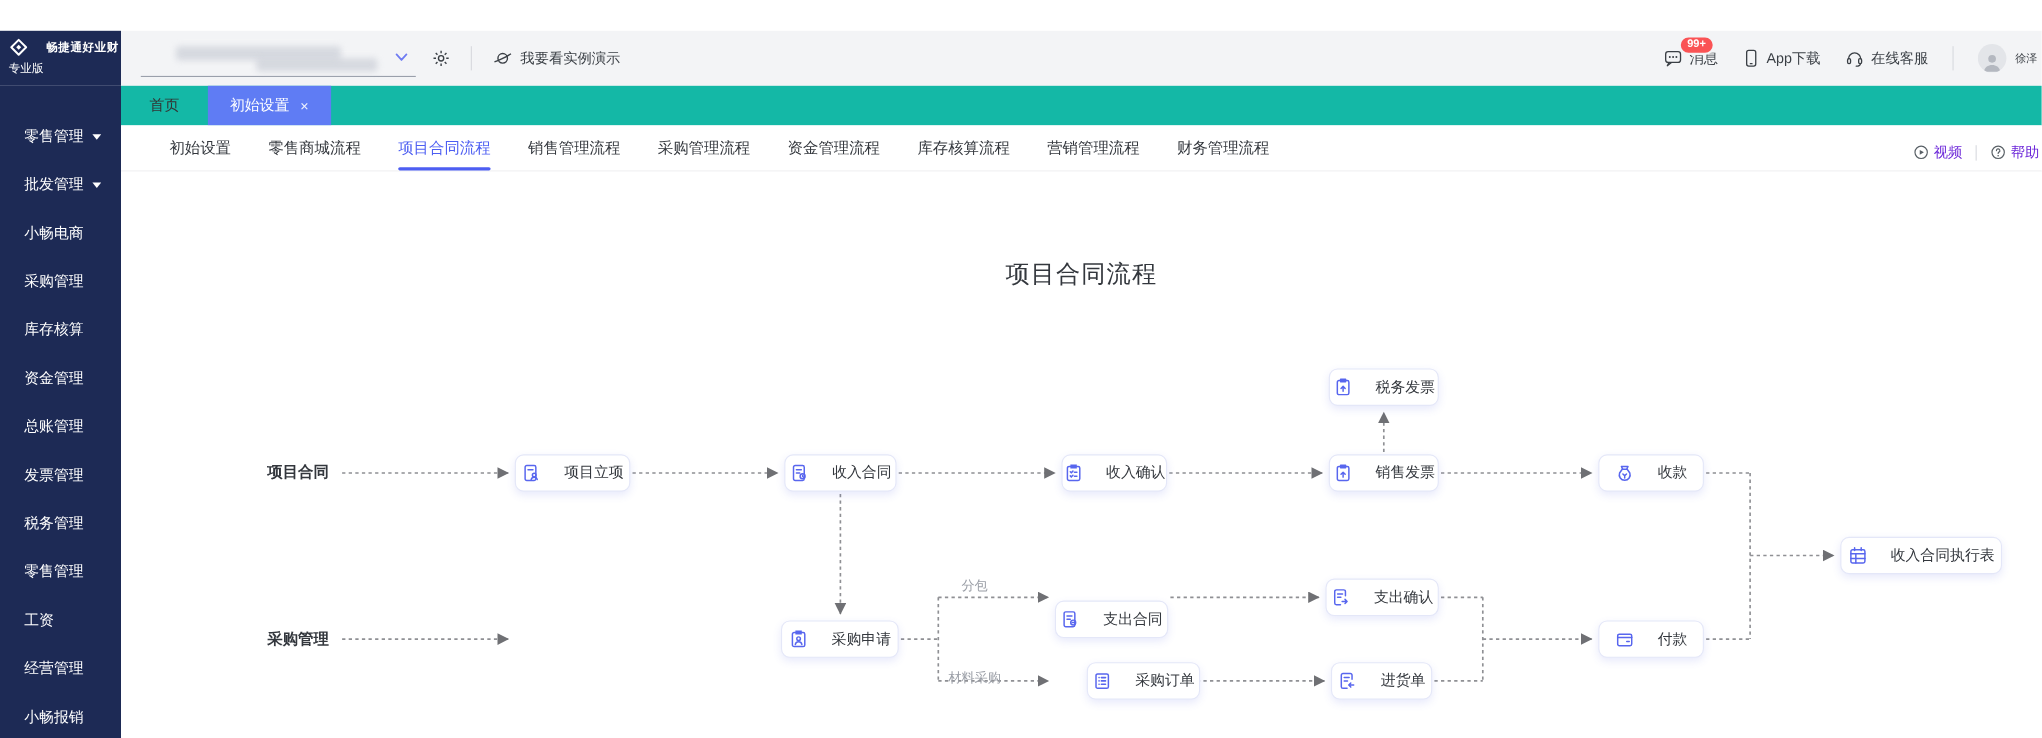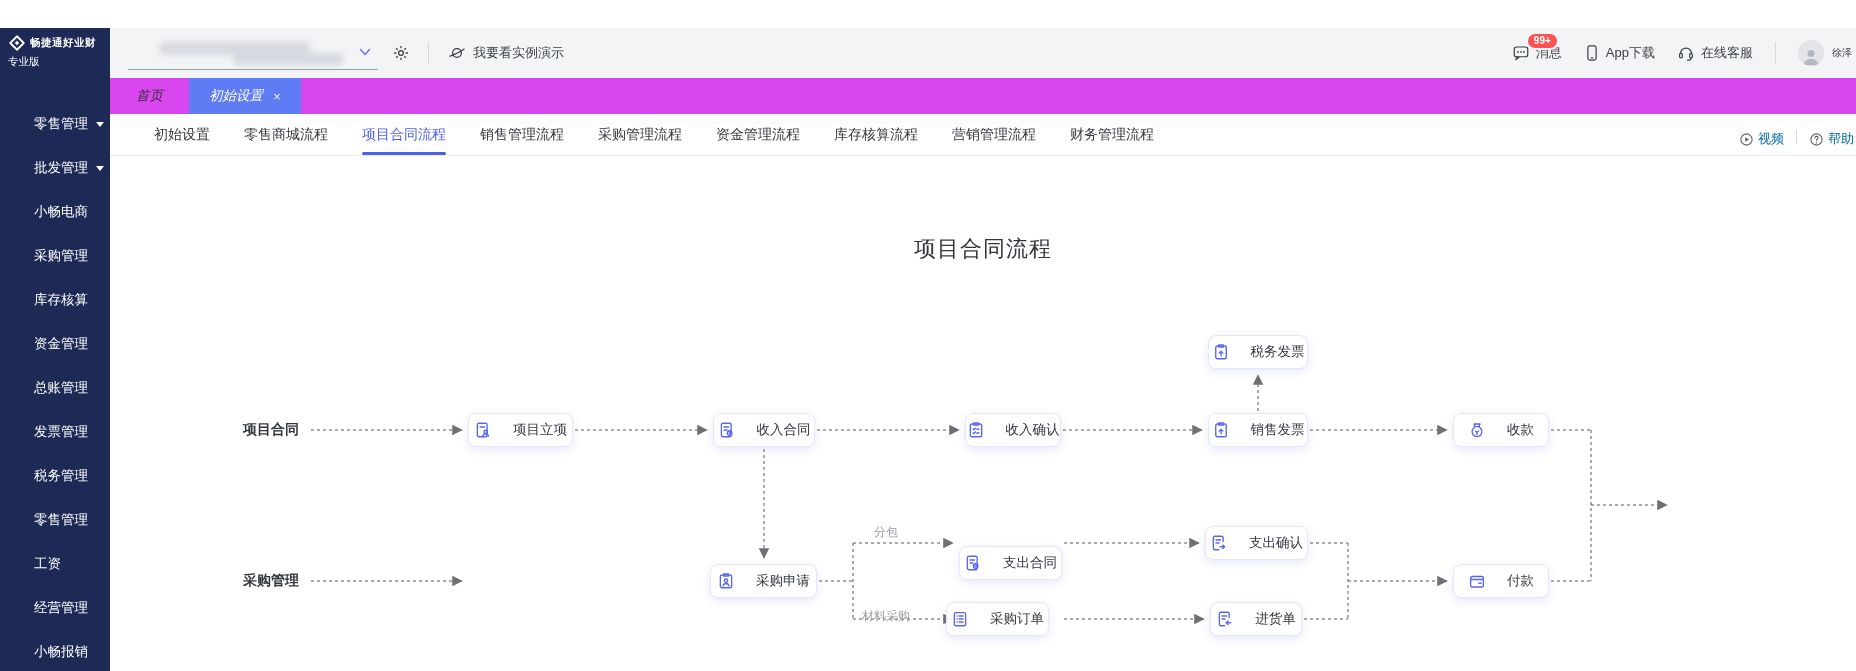--- a/index.html
+++ b/index.html
@@ -3,21 +3,21 @@
 <meta charset="utf-8">
 <style>
   * { margin:0; padding:0; box-sizing:border-box; }
   html,body { width:1856px; height:671px; overflow:hidden; background:#fff;
     font-family:"Liberation Sans","DejaVu Sans",sans-serif; }
   .app { position:absolute; left:0; top:28px; right:0; bottom:0; }
 
   
   .logo-block { position:absolute; left:0; top:0; width:110px; height:50px;
     background:#1d2a55; color:#fff; padding:6px 6px 4px 8px; z-index:5; }
-  .logo-row { display:flex; align-items:center; gap:4px; }
+  .logo-row { display:flex; align-items:center; gap:16px; }
   .logo-name { font-size:10.5px; font-weight:bold; letter-spacing:.5px; white-space:nowrap; }
   .logo-edition { font-size:10.5px; margin-top:3px; }
   .topbar { position:absolute; left:110px; top:0; right:0; height:50px;
     background:#f3f4f6; display:flex; align-items:center; padding:0 0 0 18px; }
   .company-wrap { position:relative; width:250px; height:34px;
     border-bottom:1px solid #9aa0ab; display:flex; align-items:center; }
   .blur-blob { position:absolute; background:#c7cbd4; filter:blur(3px); opacity:.65; border-radius:3px; }
   .blob1 { left:32px; top:6px; width:150px; height:13px; }
   .blob2 { left:105px; top:17px; width:110px; height:12px; }
   .chevron { position:absolute; right:6px; top:9px; color:#6e7bf2; }
@@ -25,59 +25,59 @@
   .tb-divider { width:1px; height:22px; background:#d7d9de; margin-left:18px; }
   .tb-right { margin-left:auto; display:flex; align-items:center; gap:22px; padding-right:0; }
   .badge { position:absolute; top:-12px; left:14px; background:#fa5355; color:#fff;
     font-size:10px; font-weight:bold; padding:1px 6px 2px; border-radius:9px; border:2px solid #f3f4f6; }
   .msg-item { position:relative; }
   .avatar { width:26px; height:26px; border-radius:50%; background:#e3e5e9; display:flex;
     align-items:flex-end; justify-content:center; overflow:hidden; }
   .user-wrap { display:flex; align-items:center; gap:8px; width:58px; overflow:hidden; flex:none; }
 
   
-  .tabstrip { position:absolute; left:110px; top:50px; right:0; height:36px; background:#d946ef;
-    display:flex; align-items:stretch;font-style:italic; }
+  .tabstrip { position:absolute; left:110px; top:50px; right:0; height:36px; background:#14b8a6;
+    display:flex; align-items:stretch; }
   .wtab-home { display:flex; align-items:center; padding:0 26px; font-size:13.5px; color:#333; cursor:pointer; }
   .wtab-active { display:flex; align-items:center; gap:10px; padding:0 20px; background:#5f7cf4;
     color:#fff; font-size:13.5px; cursor:pointer; }
   .wtab-close { font-size:13px; opacity:.9; cursor:pointer; }
 
   
   .content { position:absolute; left:110px; top:86px; right:0; bottom:0; background:#fff; }
   .page-tabs { position:relative; height:42px; border-bottom:1px solid #ebebee;
     display:flex; align-items:center; padding-left:44px; gap:34px; }
   .ptab { font-size:14px; color:#33373d; cursor:pointer; position:relative; height:100%;
     display:flex; align-items:center; white-space:nowrap; }
   .ptab.active { color:#4d5ef2; }
   .ptab.active::after { content:""; position:absolute; left:0; right:0; bottom:0; height:3px;
     background:#4d5ef2; border-radius:2px; }
-  .ptabs-right { position:absolute; right:2px; top:16px; height:100%; display:flex; align-items:flex-start;
-    gap:8px; color:#0369a1; font-size:13px; }
+  .ptabs-right { position:absolute; right:2px; top:4px; height:100%; display:flex; align-items:center;
+    gap:8px; color:#6d28d9; font-size:13px; }
   .pt-divider { width:1px; height:14px; background:#d7d9de; margin:0 4px; }
   .icon-label { display:flex; align-items:center; gap:4px; cursor:pointer; white-space:nowrap; }
 
   
   .canvas { position:absolute; left:0; top:42px; right:0; bottom:0; background:#fff; }
   .flow-title { position:absolute; top:78px; left:0; width:1746px; text-align:center;
     font-size:22px; color:#33373d; letter-spacing:1px; }
   .conn { position:absolute; left:0; top:0; }
   .node { position:absolute; height:34px; background:#fff; border:1px solid #e4e7f8; border-radius:8px;
     box-shadow:0 3px 8px rgba(88,102,226,.14); display:flex; align-items:center; justify-content:center;
     gap:21px; cursor:pointer; z-index:2; }
   .node .nlabel { font-size:13.5px; color:#33373d; white-space:nowrap; }
   .nicon { display:flex; color:#5866ee; }
   .lane-label { position:absolute; font-size:14px; font-weight:bold; color:#33373d; white-space:nowrap; }
   .branch-label { position:absolute; font-size:12px; color:#9a9ea6; white-space:nowrap; }
 
   
   .sidebar { position:absolute; left:0; top:50px; bottom:0; width:110px; background:#1d2a55;
     padding-top:24px; overflow:hidden; }
   .side-item { height:44px; display:flex; align-items:center; padding-left:22px; gap:6px;
-    color:#fff; font-size:13.5px; font-weight:500; cursor:pointer; white-space:nowrap;margin-left:12px; }
+    color:#fff; font-size:13.5px; font-weight:500; cursor:pointer; white-space:nowrap; }
   .caret { width:0; height:0; border-left:4px solid transparent; border-right:4px solid transparent;
     border-top:5px solid #fff; margin-left:2px; }
   svg { display:block; }
 </style>
 </head>
 <body>
 
 <div class="app">
 
   <div class="logo-block">
@@ -347,20 +347,29 @@
       <div class="node" style="left:1343px;top:257px;width:96px">
         <span class="nicon">
             <svg width="18" height="18" viewBox="0 0 24 24" fill="none" stroke="currentColor" stroke-width="1.8" stroke-linecap="round" stroke-linejoin="round">
               <path d="M9 7.5h6l3.2 4.5a6.6 6.6 0 1 1-12.4 0z"></path>
               <path d="M9.5 7.5L8 4h8l-1.5 3.5"></path>
               <path d="M9.8 13.2l2.2 2 2.2-2M12 15.2V18"></path>
             </svg>
           </span>
         <span class="nlabel">收款</span>
       </div>
+      <div class="node" style="left:1563px;top:332px;width:147px">
+        <span class="nicon">
+            <svg width="18" height="18" viewBox="0 0 24 24" fill="none" stroke="currentColor" stroke-width="1.8" stroke-linecap="round">
+              <rect x="3.5" y="5" width="17" height="16" rx="2"></rect>
+              <path d="M8 2.5V6M16 2.5V6M3.5 10h17M9.5 10v11M3.5 15.5h17"></path>
+            </svg>
+          </span>
+        <span class="nlabel">收入合同执行表</span>
+      </div>
       <div class="node" style="left:600px;top:408px;width:107px">
         <span class="nicon">
             <svg width="18" height="18" viewBox="0 0 24 24" fill="none" stroke="currentColor" stroke-width="1.8" stroke-linecap="round">
               <rect x="4.5" y="4" width="15" height="17" rx="2"></rect>
               <path d="M9 2.5h6v3H9z"></path>
               <circle cx="12" cy="11.5" r="2.2"></circle>
               <path d="M8 18.5c.5-2.2 2.1-3.2 4-3.2s3.5 1 4 3.2"></path>
             </svg>
           </span>
         <span class="nlabel">采购申请</span>
@@ -379,21 +388,21 @@
       <div class="node" style="left:1095px;top:370px;width:103px">
         <span class="nicon">
             <svg width="18" height="18" viewBox="0 0 24 24" fill="none" stroke="currentColor" stroke-width="1.8" stroke-linecap="round" stroke-linejoin="round">
               <path d="M17.5 10V5a2 2 0 0 0-2-2H6.5a2 2 0 0 0-2 2v14a2 2 0 0 0 2 2h5"></path>
               <path d="M8 8h6M8 12h4"></path>
               <path d="M13.5 17h6M17 14.5L19.5 17 17 19.5"></path>
             </svg>
           </span>
         <span class="nlabel">支出确认</span>
       </div>
-      <div class="node" style="left:836px;top:446px;width:103px">
+      <div class="node" style="left:878px;top:446px;width:103px">
         <span class="nicon">
             <svg width="18" height="18" viewBox="0 0 24 24" fill="none" stroke="currentColor" stroke-width="1.8" stroke-linecap="round">
               <rect x="4.5" y="3.5" width="15" height="17.5" rx="2"></rect>
               <path d="M8.2 8h.01M11 8h5M8.2 12h.01M11 12h5M8.2 16h.01M11 16h5" stroke-width="2"></path>
             </svg>
           </span>
         <span class="nlabel">采购订单</span>
       </div>
       <div class="node" style="left:1100px;top:446px;width:92px">
         <span class="nicon">

